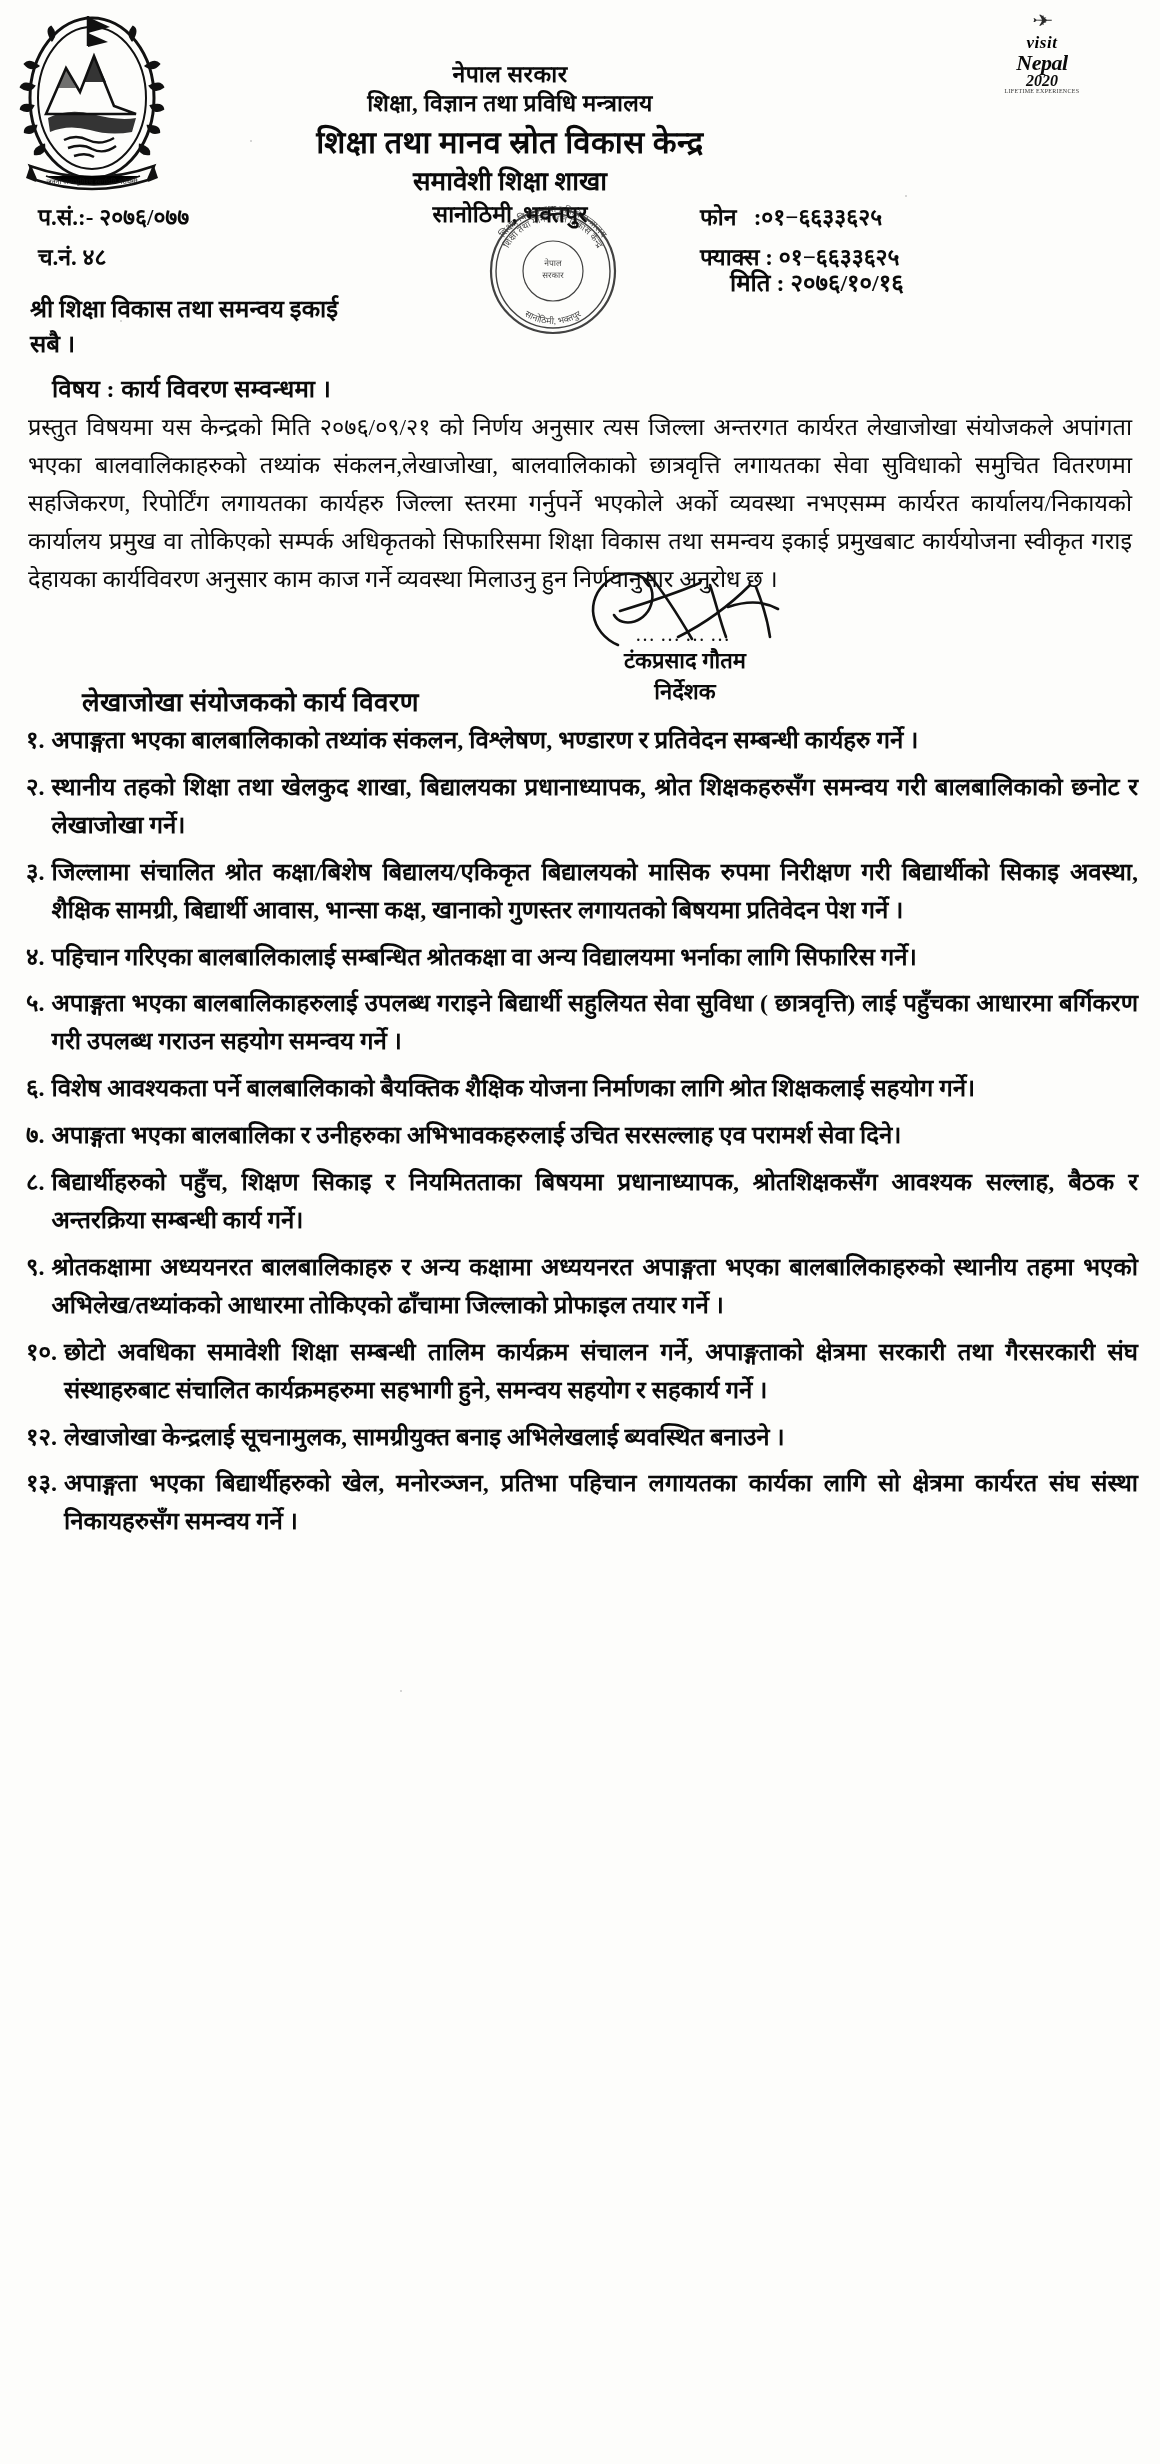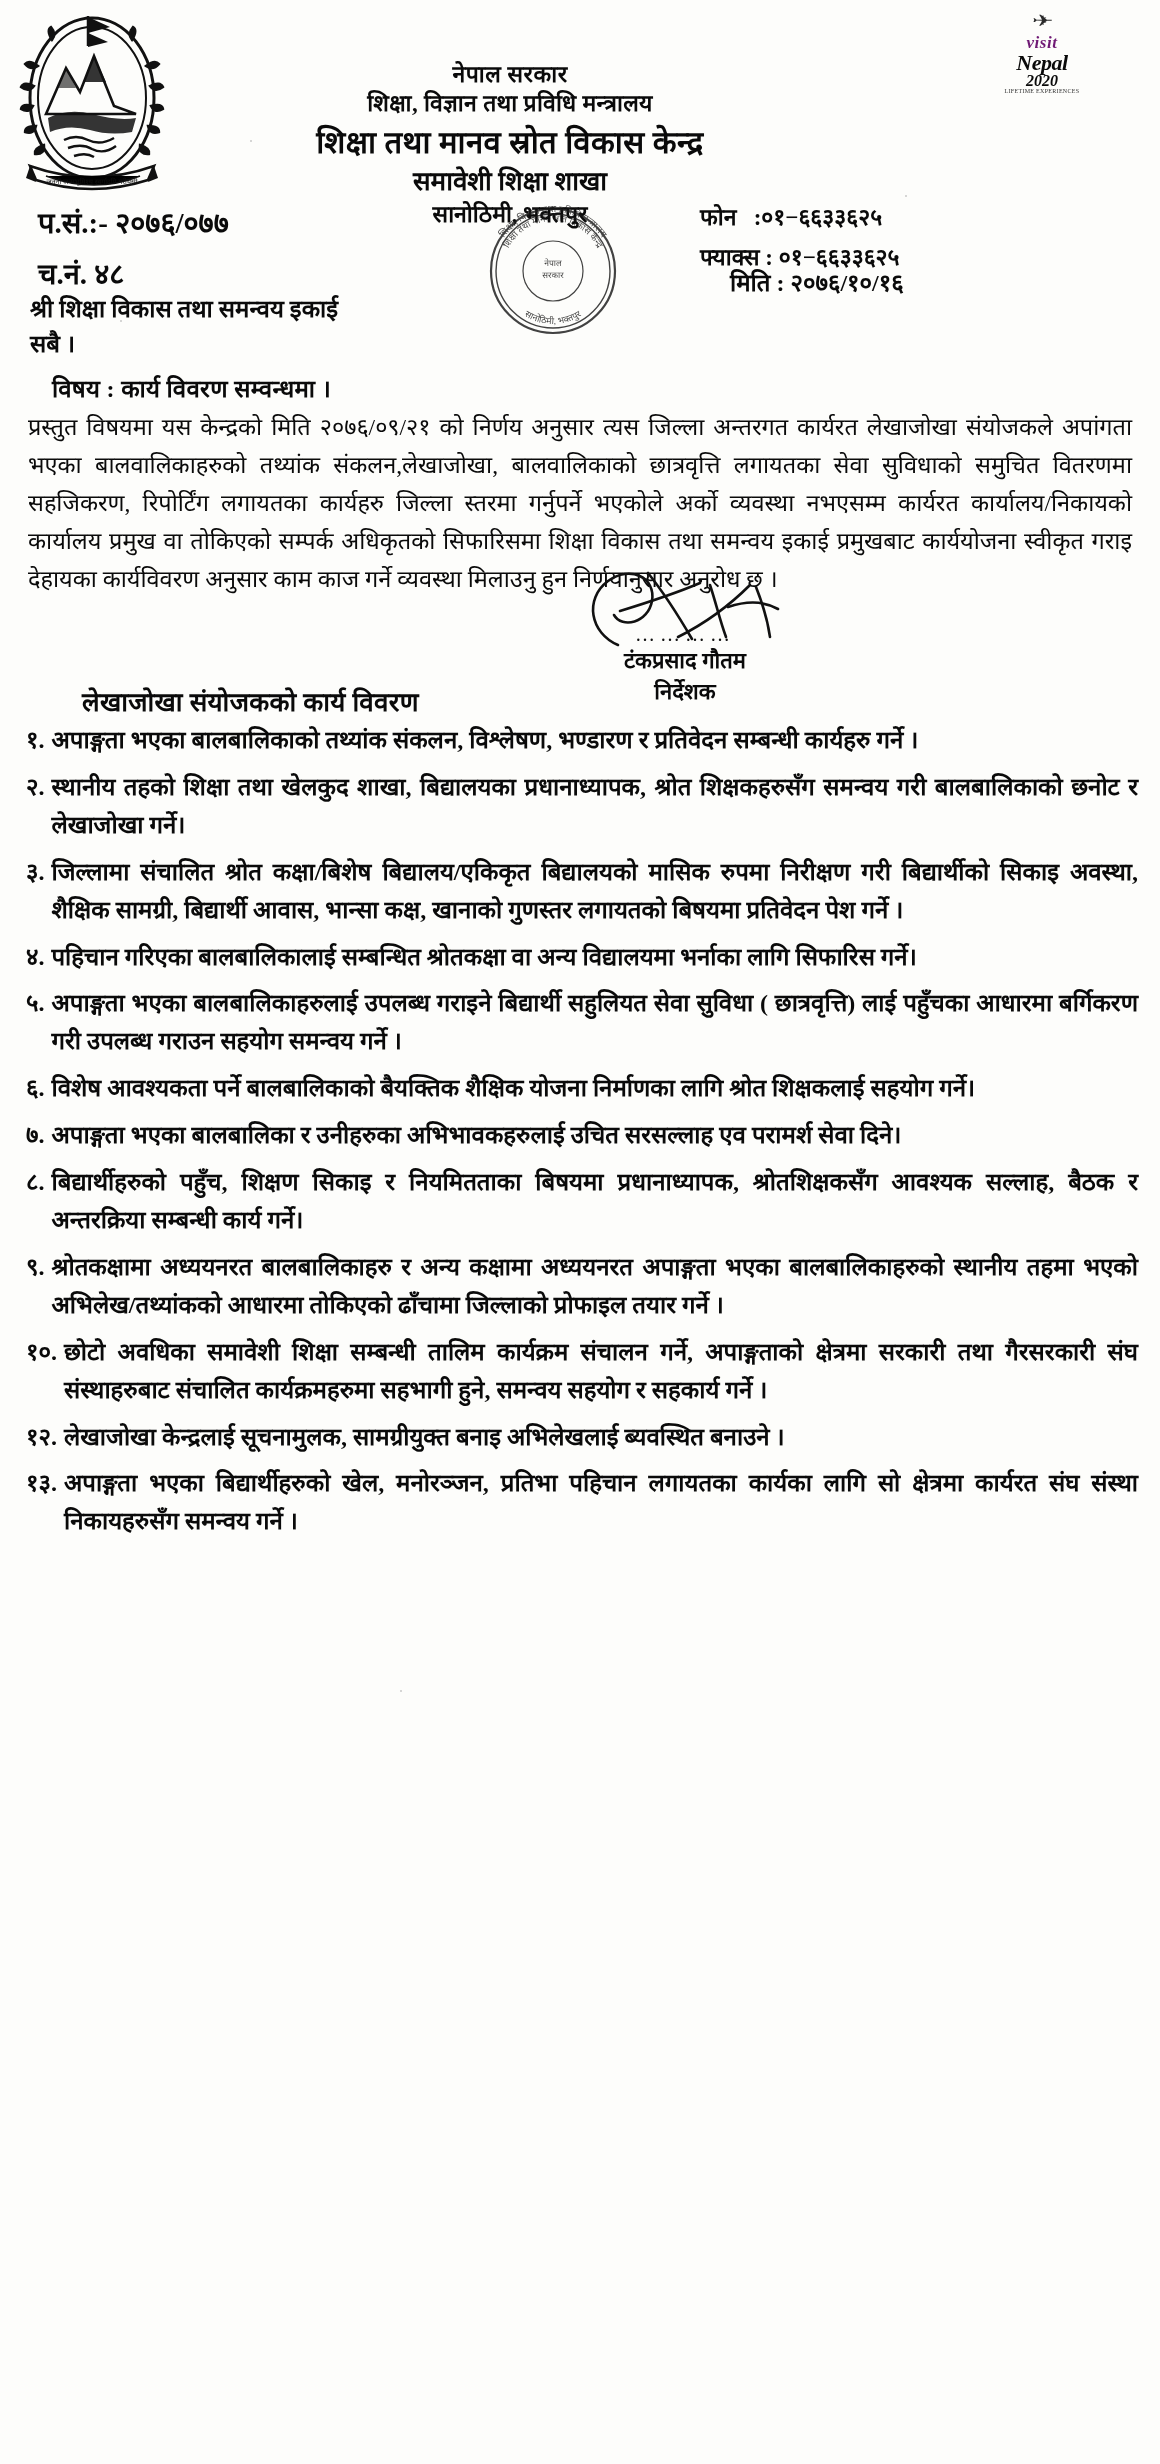--- a/index.html
+++ b/index.html
@@ -46,21 +46,21 @@
     color: #2a2a2a;
     transform: scaleX(1.6);
   }
   .visit-word {
     font-family: "Liberation Serif", serif;
     font-style: italic;
     font-size: 17px;
     font-weight: bold;
     letter-spacing: 0.5px;
     margin-top: 5px;
-    color: #701a75;
+    color: #000000;
   }
   .visit-nepal {
     font-size: 22px;
     font-weight: bold;
     font-style: italic;
     letter-spacing: -0.5px;
     margin-top: -3px;
   }
   .visit-year {
     font-size: 16px;
@@ -120,21 +120,21 @@
     height: 150px;
     opacity: 0.82;
   }
   .stamp svg { display:block; width:100%; height:100%; }
 
   
   .refblock {
     position: absolute;
     left: 38px;
     top: 198px;
-    font-size: 29px;
+    font-size: 23px;
     line-height: 1.75;
     font-weight: bold;
   }
 
   
   .contactblock {
     position: absolute;
     left: 700px;
     top: 198px;
     font-size: 23px;

